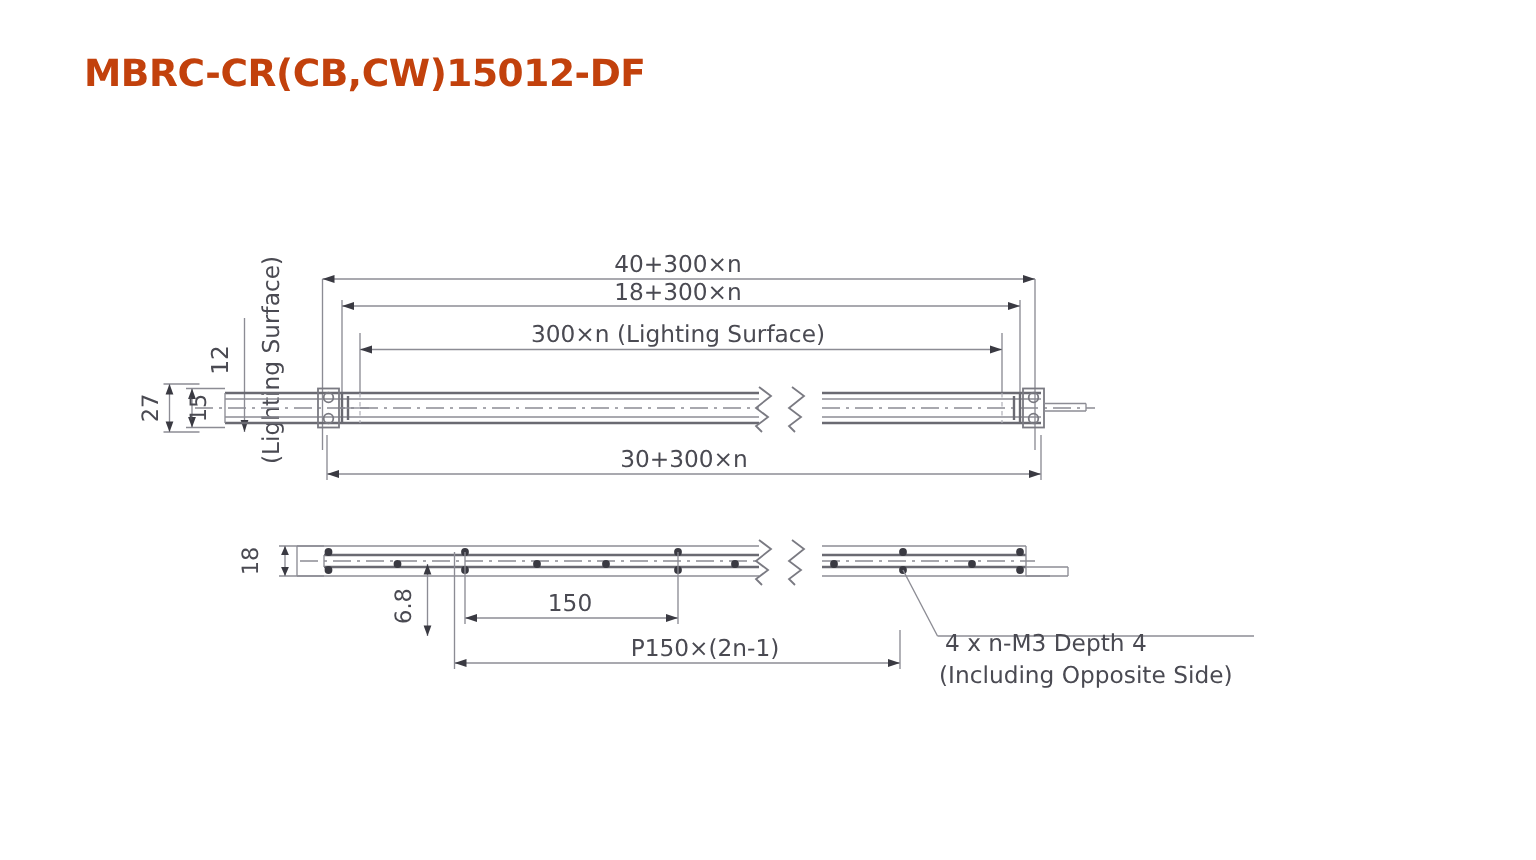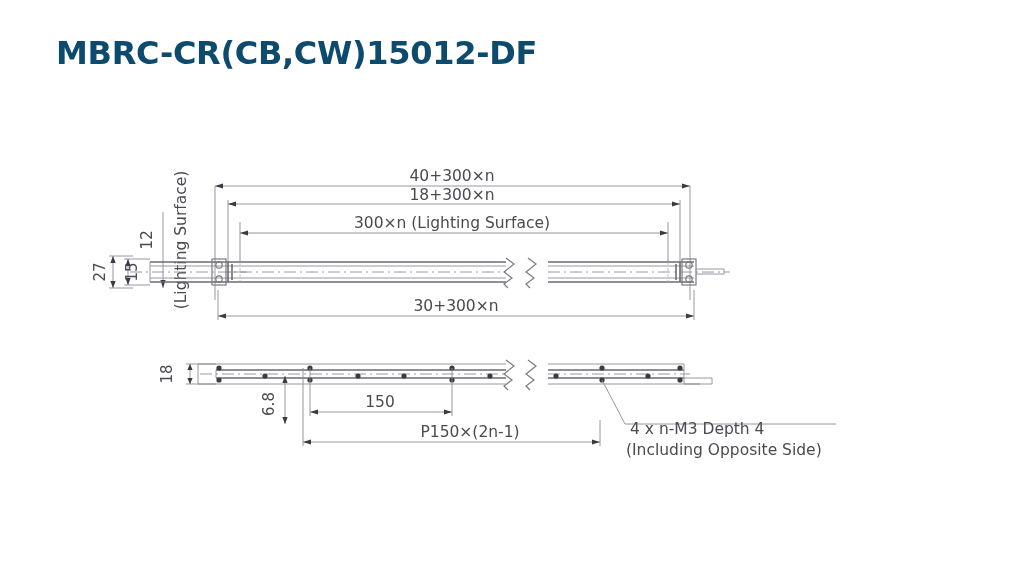--- a/index.html
+++ b/index.html
@@ -11,23 +11,23 @@
     width: 1024px;
     height: 573px;
     position: relative;
     overflow: hidden;
     font-family: "DejaVu Sans", sans-serif;
   }
   #page-title {
     position: absolute;
     left: 56px;
     top: 34px;
-    font-size: 32px;
+    font-size: 25px;
     font-weight: bold;
-    color: #0c4a6e;
+    color: #c2410c;
     letter-spacing: -0.3px;
     white-space: nowrap;
     font-family: "DejaVu Sans", sans-serif;
   }
   #drawing-canvas {
     position: absolute;
     left: 0;
     top: 0;
     width: 1024px;
     height: 573px;

